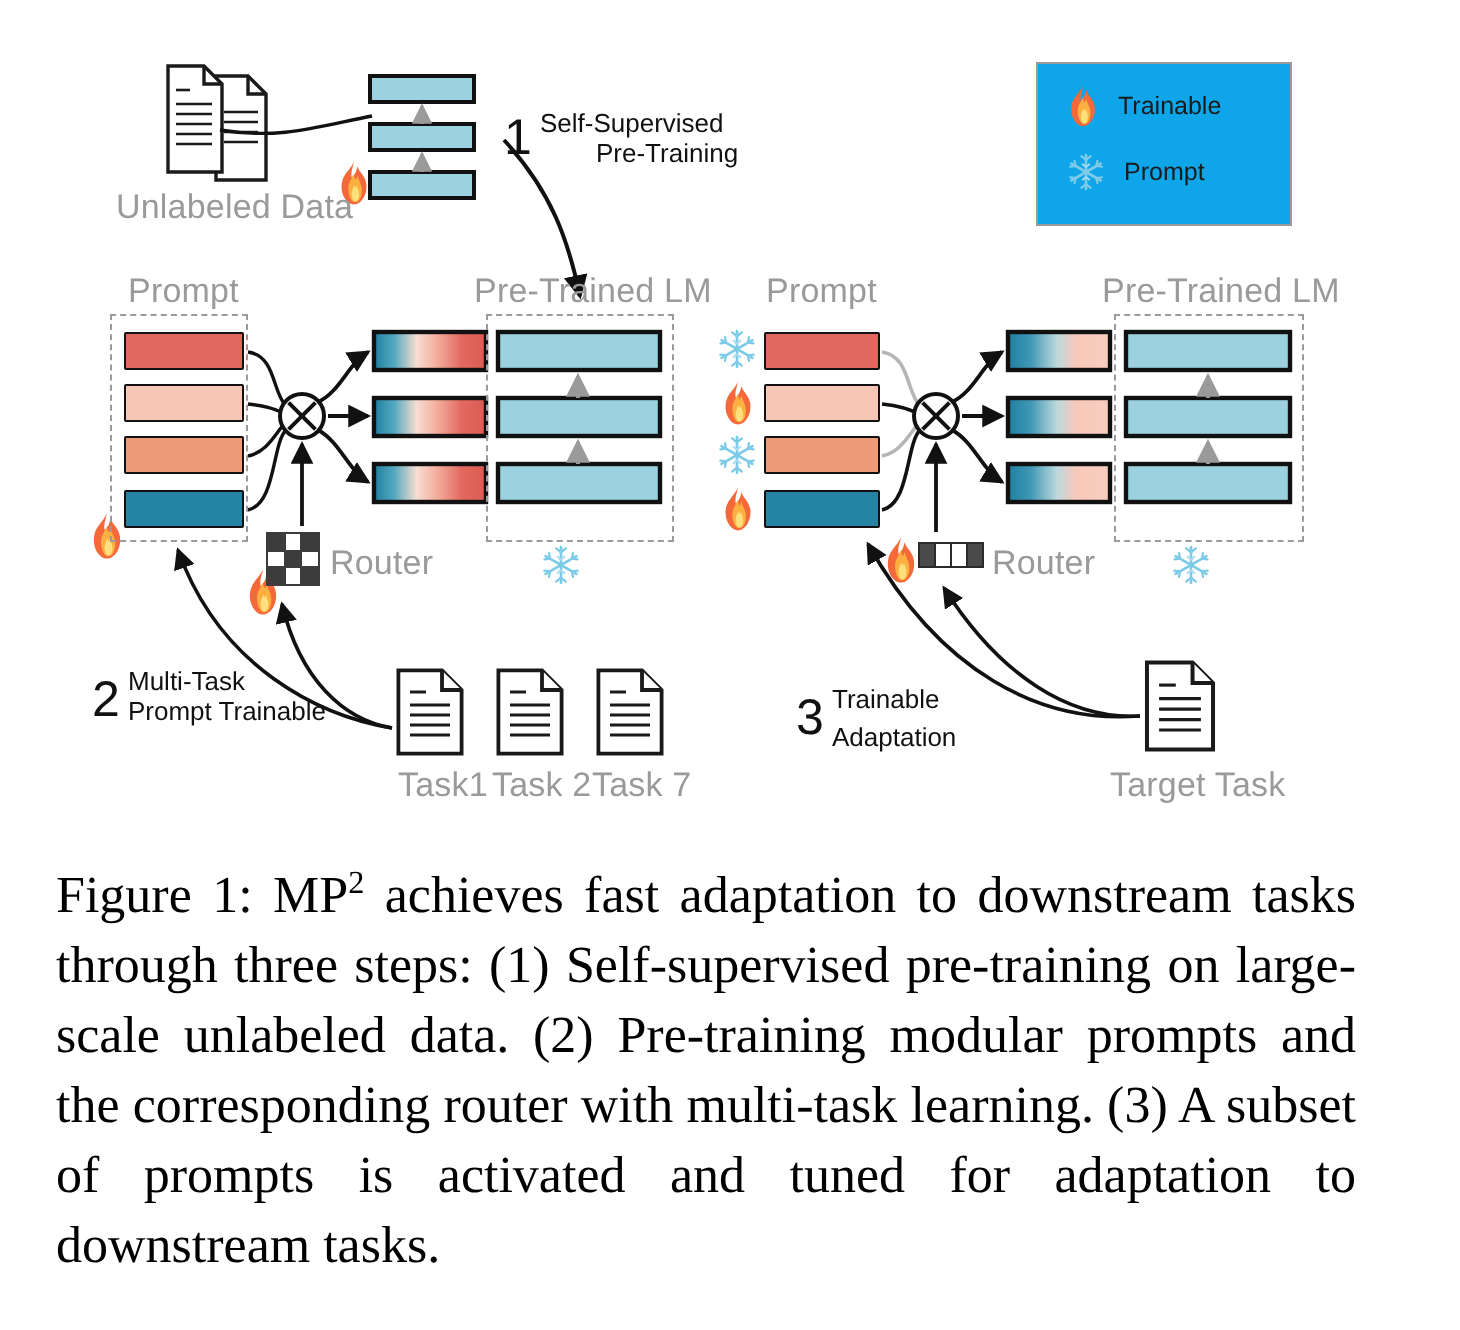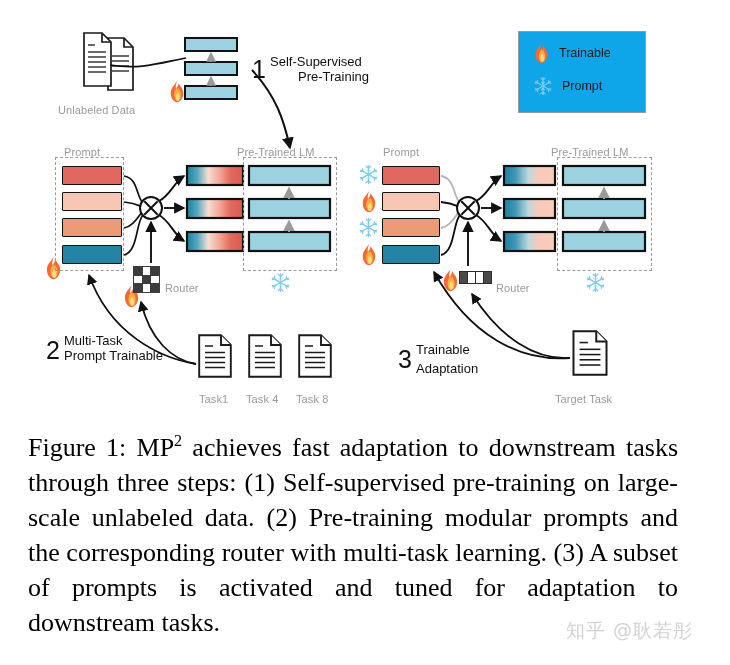--- a/index.html
+++ b/index.html
@@ -26,24 +26,23 @@
   #figure-svg {
     position: absolute; left: 0; top: 0;
     width: 730px; height: 420px;
   }
 
   
   .fig-label {
     position: absolute;
     font-family: "Liberation Sans", sans-serif;
     color: #9a9a9a;
-    font-size: 11px;
+    font-size: 17px;
     white-space: nowrap;
     letter-spacing: 0.1px;
-    margin-top: 10px;
   }
 
   .step-num {
     position: absolute;
     font-family: "Liberation Sans", sans-serif;
     color: #111111;
     font-size: 25px;
     font-weight: 400;
     line-height: 1;
   }
@@ -401,22 +400,22 @@
 
     <div class="fig-label" style="left:64px; top:136px;">Prompt</div>
     <div class="fig-label" style="left:237px; top:136px;">Pre-Trained LM</div>
     <div class="fig-label" style="left:165px; top:272px;">Router</div>
 
     <div class="step-num" style="left:46px; top:338px;">2</div>
     <div class="step-text" style="left:64px; top:334px;">Multi-Task</div>
     <div class="step-text" style="left:64px; top:349px;">Prompt Trainable</div>
 
     <div class="fig-label" style="left:199px; top:383px;">Task1</div>
-    <div class="fig-label" style="left:246px; top:383px;">Task 4</div>
-    <div class="fig-label" style="left:296px; top:383px;">Task 8</div>
+    <div class="fig-label" style="left:246px; top:383px;">Task 2</div>
+    <div class="fig-label" style="left:296px; top:383px;">Task 7</div>
 
     <div class="fig-label" style="left:383px; top:136px;">Prompt</div>
     <div class="fig-label" style="left:551px; top:136px;">Pre-Trained LM</div>
     <div class="fig-label" style="left:496px; top:272px;">Router</div>
 
     <div class="step-num" style="left:398px; top:347px;">3</div>
     <div class="step-text" style="left:416px; top:343px;">Trainable</div>
     <div class="step-text" style="left:416px; top:362px;">Adaptation</div>
 
     <div class="fig-label" style="left:555px; top:383px;">Target Task</div>
@@ -432,15 +431,14 @@
         <svg class="ico" width="20" height="20" viewBox="0 0 40 40">
           <use href="#snow" width="40" height="40"></use>
         </svg>
         <span class="legend-label">Prompt</span>
       </div>
     </div>
   </div>
 
   <div id="caption"><span>Figure 1: MP</span><sup>2</sup><span> achieves fast adaptation to downstream tasks through three steps:  (1) Self-supervised pre-training on large-scale unlabeled data. (2) Pre-training modular prompts and the corresponding router with multi-task learning.  (3) A subset of prompts is activated and tuned for adaptation to downstream tasks.</span></div>
 
-  <div id="watermark">知乎 @耿若彤</div>
 
 </div>
 
 </body></html>

